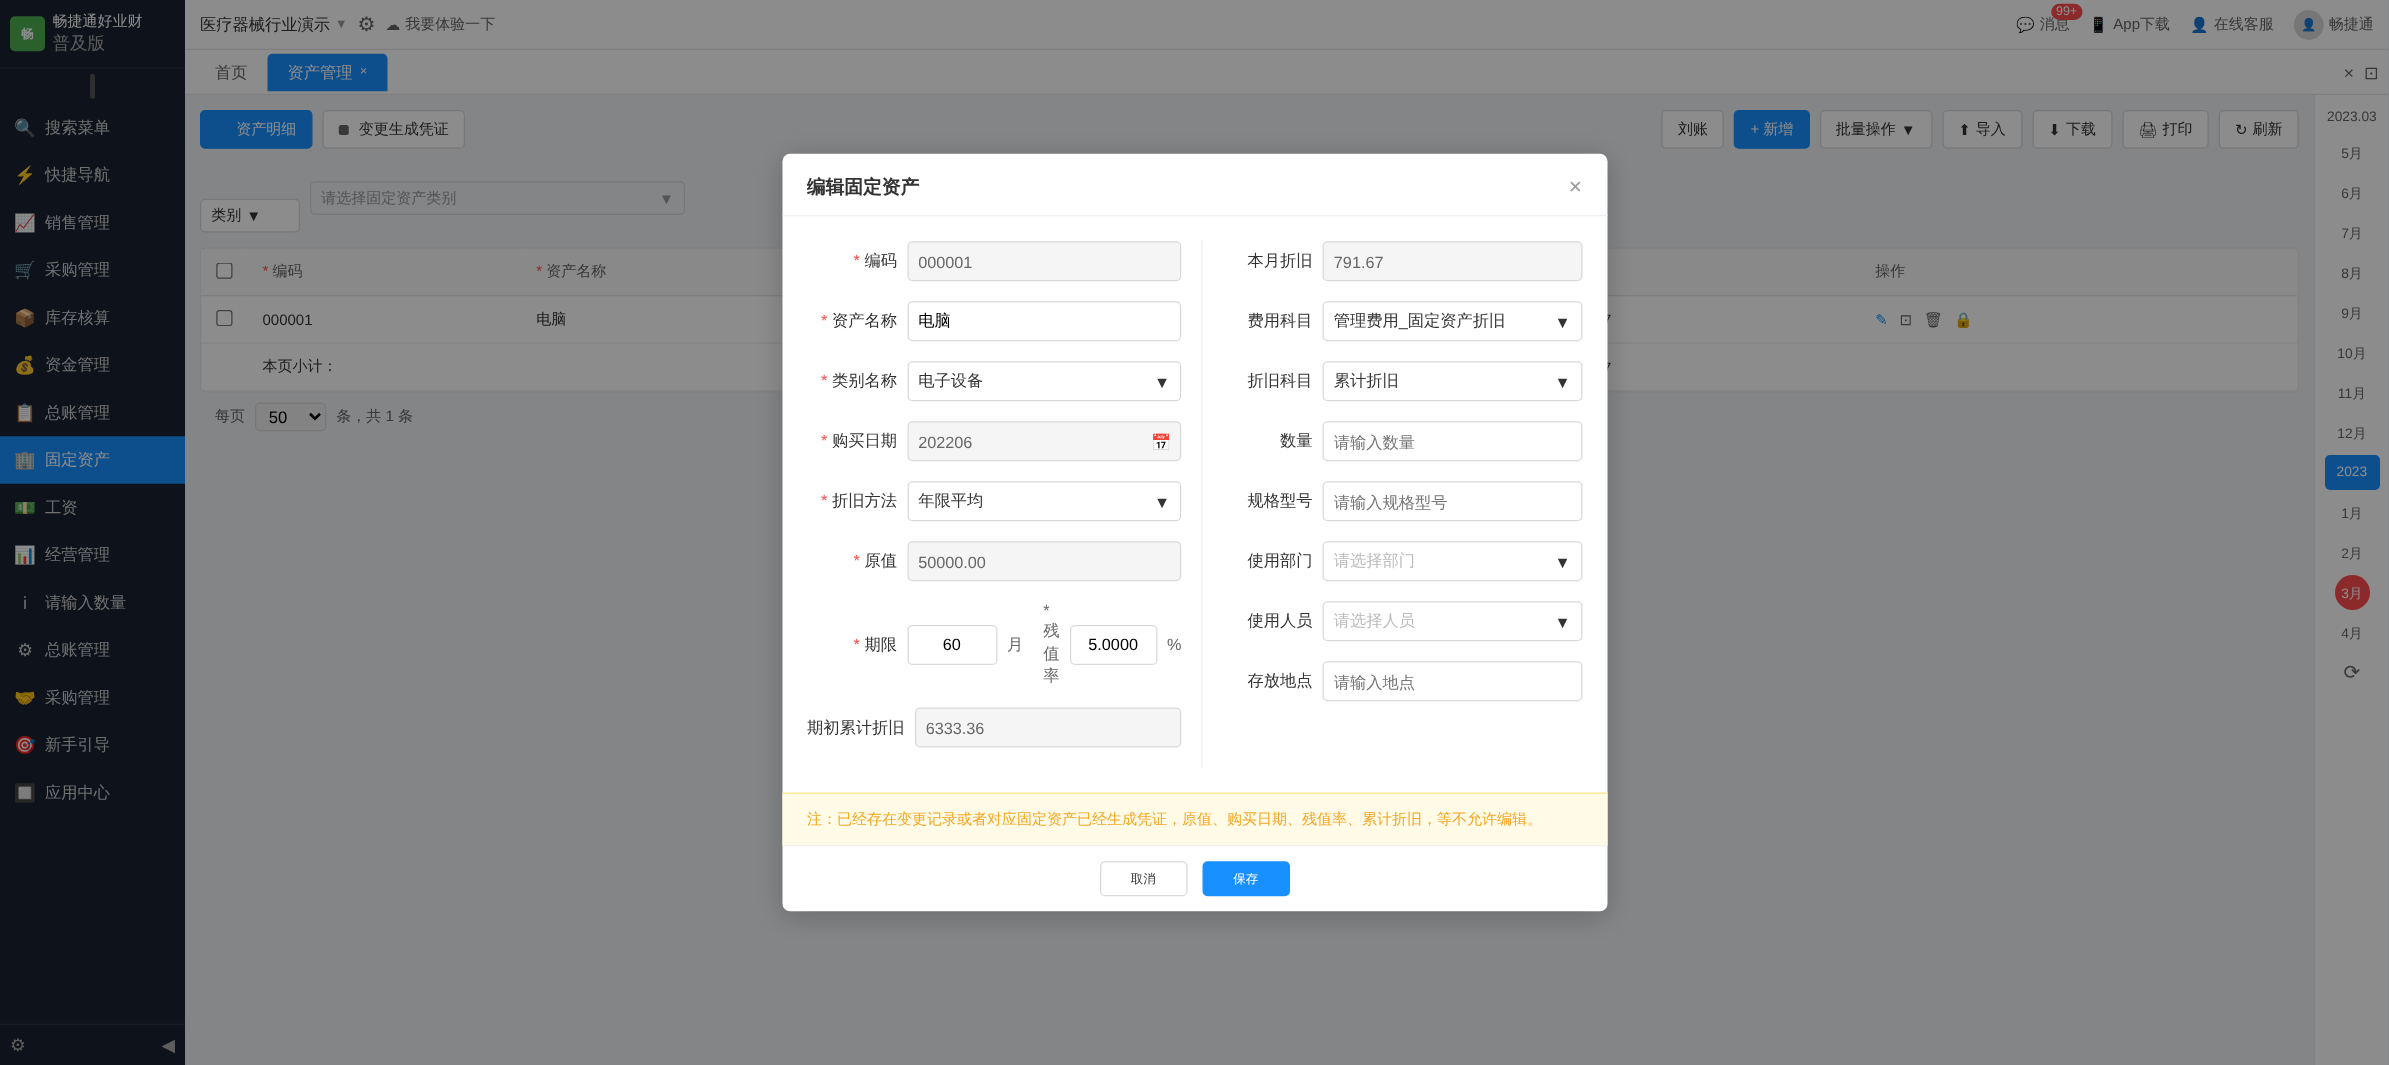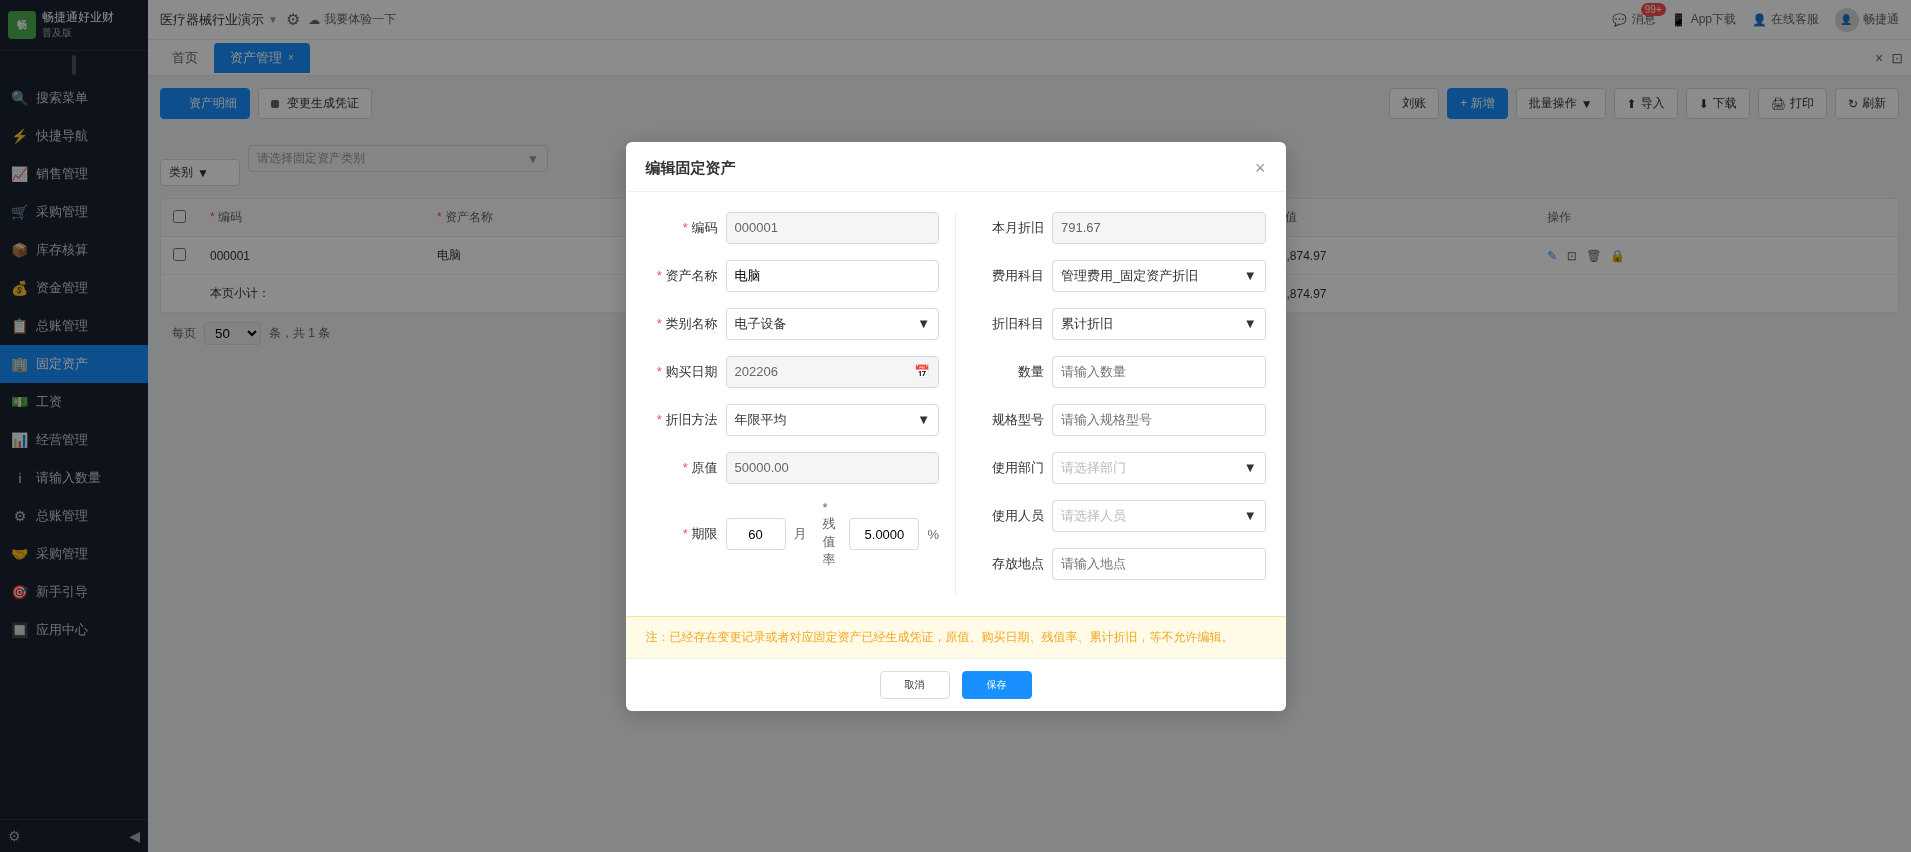--- a/index.html
+++ b/index.html
@@ -3,21 +3,21 @@
   <meta charset="utf-8">
   <style>
     * { box-sizing: border-box; margin: 0; padding: 0; }
     body { font-family: 'Microsoft YaHei', Arial, sans-serif; font-size: 13px; background: #f0f2f5; color: #333; height: 852px; overflow: hidden; display: flex; }
 
     
     .sidebar { width: 148px; background: #1a2332; height: 100%; display: flex; flex-direction: column; flex-shrink: 0; }
     .sidebar-header { background: #1a2332; padding: 10px 8px; display: flex; align-items: center; gap: 6px; border-bottom: 1px solid #2a3547; }
     .sidebar-logo { width: 28px; height: 28px; background: #4caf50; border-radius: 4px; display: flex; align-items: center; justify-content: center; color: white; font-size: 10px; font-weight: bold; }
     .sidebar-title { color: #fff; font-size: 12px; line-height: 1.3; }
-    .sidebar-edition { color: #aaa; font-size: 10px; }
+    .sidebar-edition { color: #aaa; font-size: 14px; }
     .sidebar-nav { flex: 1; overflow-y: auto; }
     .sidebar-item { display: flex; align-items: center; gap: 8px; padding: 10px 12px; color: #ccc; cursor: pointer; font-size: 13px; }
     .sidebar-item.active { background: #1890ff; color: white; }
     .sidebar-item-icon { width: 16px; height: 16px; display: flex; align-items: center; justify-content: center; font-size: 14px; flex-shrink: 0; }
     .sidebar-bottom { padding: 8px; display: flex; align-items: center; justify-content: space-between; border-top: 1px solid #2a3547; }
     .sidebar-bottom-btn { background: none; border: none; color: #aaa; cursor: pointer; font-size: 14px; }
 
     
     .main { flex: 1; display: flex; flex-direction: column; height: 100%; overflow: hidden; }
 
@@ -85,21 +85,21 @@
     .form-row { display: flex; align-items: center; margin-bottom: 16px; }
     .form-label { font-size: 13px; color: #333; min-width: 80px; text-align: right; padding-right: 8px; flex-shrink: 0; }
     .form-label.required::before { content: '* '; color: #ff4d4f; }
     .form-input { flex: 1; height: 32px; border: 1px solid #d9d9d9; border-radius: 4px; padding: 4px 8px; font-size: 13px; outline: none; background: #fff; }
     .form-input.readonly { background: #f5f5f5; color: #666; }
     .form-select { flex: 1; height: 32px; border: 1px solid #d9d9d9; border-radius: 4px; padding: 4px 8px; font-size: 13px; outline: none; background: #fff; display: flex; align-items: center; justify-content: space-between; cursor: pointer; }
     .form-input-with-icon { flex: 1; display: flex; align-items: center; position: relative; }
     .form-input-with-icon input { flex: 1; height: 32px; border: 1px solid #d9d9d9; border-radius: 4px; padding: 4px 28px 4px 8px; font-size: 13px; outline: none; width: 100%; }
     .form-input-with-icon .icon-right { position: absolute; right: 8px; color: #999; font-size: 13px; }
     .form-row-inline { display: flex; align-items: center; gap: 8px; }
-    .form-input-sm { width: 60px; height: 32px; border: 1px solid #d9d9d9; border-radius: 4px; padding: 4px 8px; font-size: 13px; text-align: center; }
+    .form-input-sm { width: 72px; height: 32px; border: 1px solid #d9d9d9; border-radius: 4px; padding: 4px 8px; font-size: 13px; text-align: center; }
     .form-unit { font-size: 13px; color: #666; }
     .modal-note { padding: 12px 20px; color: #f5a623; font-size: 12px; background: #fffbe6; border-top: 1px solid #ffe58f; }
     .modal-footer { padding: 12px 20px; border-top: 1px solid #f0f0f0; display: flex; justify-content: center; gap: 12px; }
     .modal-btn { padding: 6px 24px; border-radius: 4px; border: 1px solid #d9d9d9; background: #fff; cursor: pointer; font-size: 10px; color: #333; }
     .modal-btn-primary { background: #1890ff; color: white; border-color: #1890ff; }
 
     
     .pagination { padding: 8px 12px; display: flex; align-items: center; gap: 8px; font-size: 12px; color: #666; }
     .page-select { padding: 2px 6px; border: 1px solid #d9d9d9; border-radius: 4px; }
 
@@ -341,20 +341,37 @@
       <div class="pagination">
         <span>每页</span>
         <select class="page-select">
           <option>50</option>
           <option>100</option>
         </select>
         <span>条，共 1 条</span>
       </div>
     </div>
 
+    <div class="right-panel">
+      <div class="date-header">2023.03</div>
+      <div class="right-panel-item">5月</div>
+      <div class="right-panel-item">6月</div>
+      <div class="right-panel-item">7月</div>
+      <div class="right-panel-item">8月</div>
+      <div class="right-panel-item">9月</div>
+      <div class="right-panel-item">10月</div>
+      <div class="right-panel-item">11月</div>
+      <div class="right-panel-item">12月</div>
+      <div class="right-panel-item highlight">2023</div>
+      <div class="right-panel-item">1月</div>
+      <div class="right-panel-item">2月</div>
+      <div class="right-panel-item today">3月</div>
+      <div class="right-panel-item">4月</div>
+      <div class="right-panel-item" style="font-size:16px;">⟳</div>
+    </div>
   </div>
 </div>
 
 <div class="overlay">
   <div class="modal">
     <div class="modal-header">
       <span class="modal-title">编辑固定资产</span>
       <button class="modal-close">×</button>
     </div>
     <div class="modal-body">
@@ -405,20 +422,24 @@
             <label class="form-label required">期限</label>
             <div class="form-row-inline">
               <input class="form-input-sm" type="text" value="60" style="">
               <span class="form-unit">月</span>
               <span class="form-unit" style="margin-left:8px;">* 残值率</span>
               <input class="form-input-sm" type="text" value="5.0000" style="width: 70px;">
               <span class="form-unit">%</span>
             </div>
           </div>
 
+          <div class="form-row">
+            <label class="form-label">期初累计折旧</label>
+            <input class="form-input readonly" type="text" readonly="" value="6333.36" style="">
+          </div>
         </div>
 
         <div class="modal-form-right">
 
           <div class="form-row">
             <label class="form-label">本月折旧</label>
             <input class="form-input readonly" type="text" readonly="" value="791.67" style="">
           </div>
 
           <div class="form-row">

